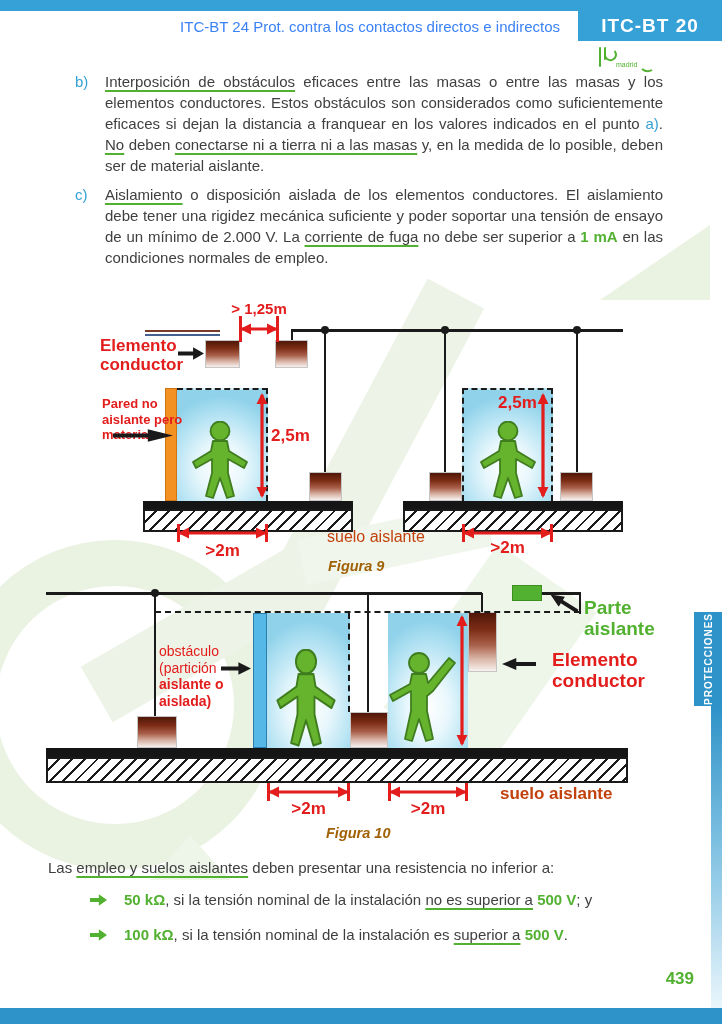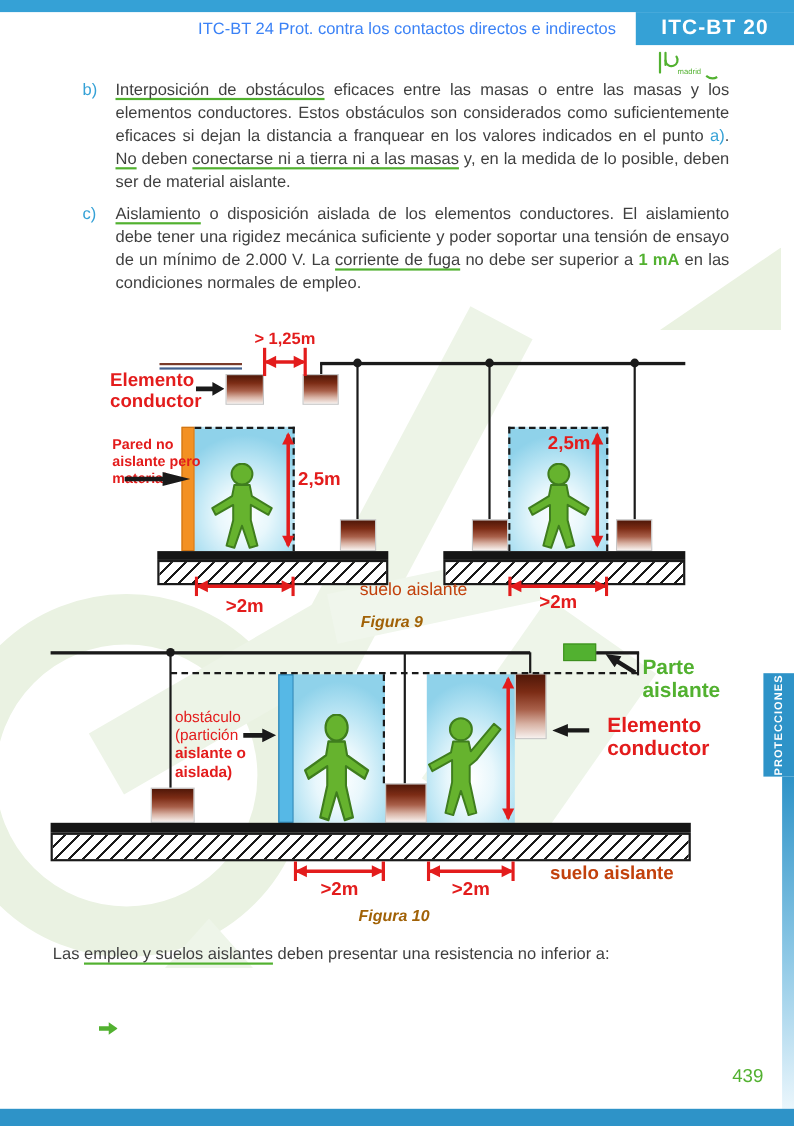--- a/index.html
+++ b/index.html
@@ -16,21 +16,21 @@
       display:flex;align-items:center;justify-content:center;color:#fff;font-weight:bold;
       font-size:19px;letter-spacing:1px;}
   .side-tab{position:absolute;left:694px;top:612px;width:28px;height:94px;background:#2e93c8;
       display:flex;align-items:center;justify-content:center;}
   .side-tab span{writing-mode:vertical-rl;transform:rotate(180deg);color:#fff;font-weight:bold;
       font-size:10px;letter-spacing:1px;}
   .edge-strip{position:absolute;left:711px;top:706px;width:11px;height:302px;
       background:linear-gradient(180deg,#2e93c8 0%,#8fc9e6 55%,#eaf6fc 100%);}
   .bottom-bar{position:absolute;left:0;top:1008px;width:722px;height:16px;background:#2e93c8;}
   .page-number{position:absolute;left:650px;top:969px;width:44px;text-align:right;
-      color:#52b130;font-weight:normal;font-size:17px;}
+      color:#52b130;font-weight:bold;font-size:17px;}
 
   
   .para{position:absolute;font-size:15px;line-height:21px;text-align:justify;}
   .list-item{position:absolute;display:flex;font-size:15px;line-height:21px;}
   .list-letter{width:30px;flex:none;color:#35a1d6;}
   .list-text{flex:1;text-align:justify;}
   .seg-u{text-decoration:underline;text-decoration-color:#52b130;text-decoration-thickness:2px;text-underline-offset:3px;}
   .seg-g{color:#52b130;font-weight:bold;}
   .seg-b{color:#35a1d6;}
   .seg-bold{font-weight:bold;}
@@ -278,17 +278,22 @@
     <div class="abs" style="left:584px;top:597px;width:84px;font-size:19px;line-height:21px;font-weight:bold;color:#52b130;">Parte aislante</div>
     <span class="black-arrow" style="left:548px;top:596px;width:32px;height:14px;transform:rotate(212deg);"></span>
     <div class="red-label" style="left:552px;top:649px;width:112px;font-size:19px;line-height:21px;font-weight:bold;">Elemento conductor</div>
     <span class="black-arrow" style="left:502px;top:657px;width:34px;height:14px;transform:scaleX(-1);"></span>
 
     <div class="floor-label" style="left:500px;top:784px;font-size:17px;font-weight:bold;">suelo aislante</div>
     <div class="fig-caption" style="left:326px;top:825px;">Figura 10</div>
   </div>
 
   <div class="para" style="left:48px;top:857px;width:616px;text-align:left;"><span>Las </span><span class="seg-u">empleo y suelos aislantes</span><span> deben presentar una resistencia no inferior a:</span></div>
+  <div class="bullet-row" style="left:90px;top:890px;width:560px;">
+    <span class="bullet-arrow"></span>
+    <div><span class="seg-g">50 kΩ</span><span>, si la tensión nominal de la instalación </span><span class="seg-u">no es superior a</span><span> </span><span class="seg-g">500 V</span><span>; y</span></div>
+  </div>
   <div class="bullet-row" style="left:90px;top:925px;width:560px;">
     <span class="bullet-arrow"></span>
+    <div><span class="seg-g">100 kΩ</span><span>, si la tensión nominal de la instalación es </span><span class="seg-u">superior a</span><span> </span><span class="seg-g">500 V</span><span>.</span></div>
   </div>
 
 </div>
 
 </body></html>

